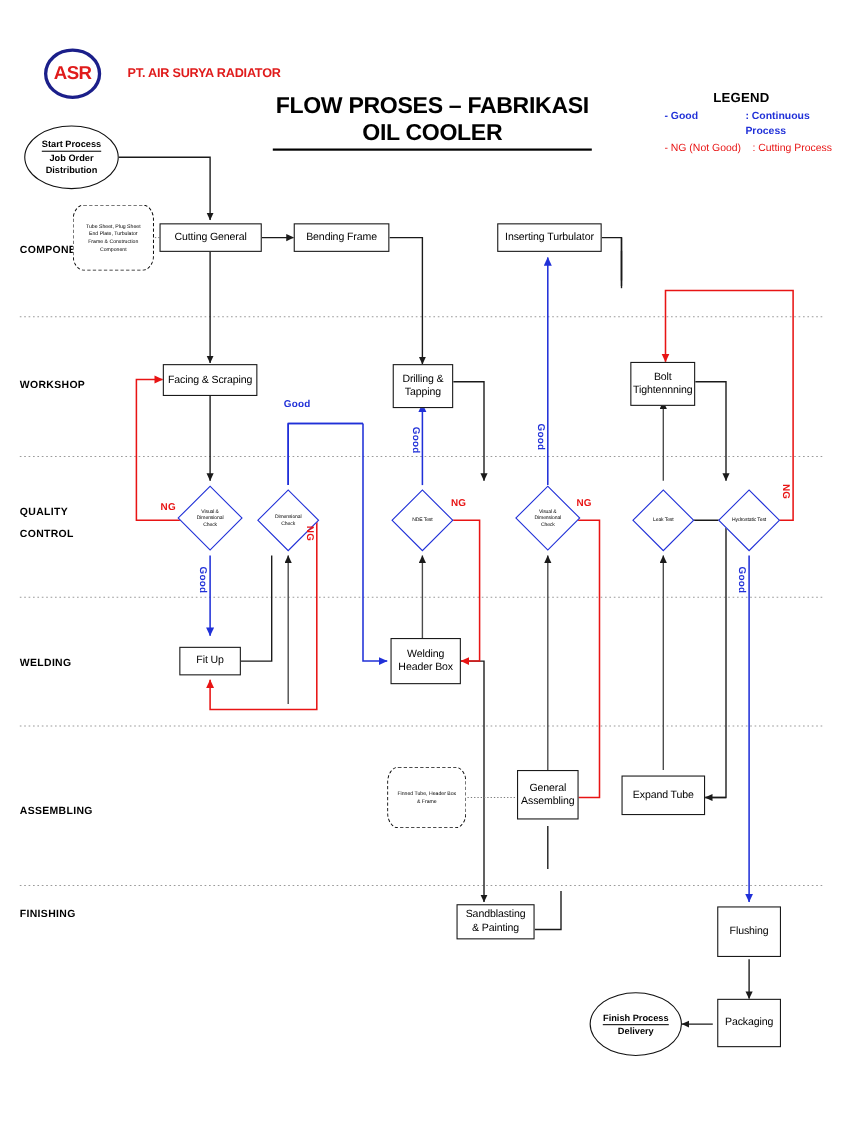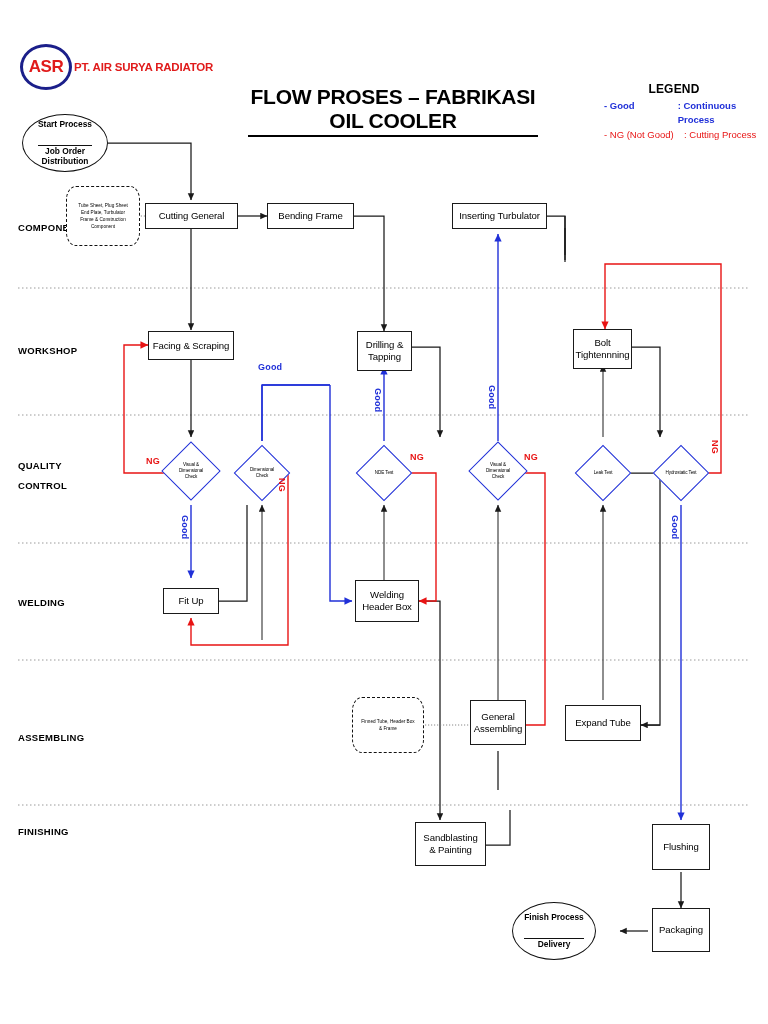--- a/index.html
+++ b/index.html
@@ -8,21 +8,21 @@
     width:768px;height:1024px;
     font-family:"Liberation Sans", sans-serif;
     color:#000;
     position:relative;
     overflow:hidden;
   }
   #stage{position:absolute;left:0;top:0;width:768px;height:1024px;}
   svg#wires{position:absolute;left:0;top:0;width:768px;height:1024px;pointer-events:none;}
 
   
-  .logo-wrap{position:absolute;left:20px;top:44px;display:flex;align-items:center;gap:2px;}
+  .logo-wrap{position:absolute;left:40px;top:44px;display:flex;align-items:center;gap:24px;}
   .logo-badge{
     width:46px;height:40px;border:3px solid #1b1f8a;border-radius:50%;
     display:flex;align-items:center;justify-content:center;background:#fff;
   }
   .logo-badge span{
     color:#e01b1b;font-weight:bold;font-size:17px;letter-spacing:-0.5px;
     font-family:"Liberation Sans", sans-serif;
   }
   .logo-text{color:#e01b1b;font-weight:bold;font-size:11.5px;letter-spacing:-0.2px;white-space:nowrap;}
 
@@ -52,21 +52,21 @@
     font-size:9.6px;line-height:1.22;padding:1px 2px;
     letter-spacing:-0.1px;
   }
   
   .term{
     position:absolute;box-sizing:border-box;
     border:1.5px solid #111;border-radius:50%;background:#fff;
     display:flex;flex-direction:column;align-items:center;justify-content:center;
     text-align:center;font-size:8.4px;line-height:1.3;font-weight:bold;
   }
-  .term .u{border-bottom:1px solid #111;padding-bottom:15px;text-align:center;}
+  .term .u{border-bottom:1px solid #111;padding-bottom:0px;text-align:center;}
 
   
   .dia{position:absolute;box-sizing:border-box;}
   .dia .sq{
     position:absolute;left:50%;top:50%;
     border:1.4px solid #2030d8;background:#fff;
     transform:translate(-50%,-50%) rotate(45deg);
   }
   .dia .lbl{
     position:absolute;left:0;top:0;width:100%;height:100%;
@@ -231,21 +231,21 @@
   <div class="band" style="top:596px">WELDING</div>
   <div class="band" style="top:731px">ASSEMBLING</div>
   <div class="band" style="top:825px">FINISHING</div>
 
   <div class="term" style="left:22px;top:114px;width:86px;height:58px;">
     <div class="u">Start Process</div>
     <div>Job Order</div>
     <div>Distribution</div>
   </div>
 
-  <div class="term" style="left:512px;top:902px;width:84px;height:58px;">
+  <div class="term" style="left:536px;top:902px;width:84px;height:58px;">
     <div class="u">Finish Process</div>
     <div>Delivery</div>
   </div>
 
   <div class="note" style="left:66px;top:186px;width:74px;height:60px;white-space:pre-line;">Tube Sheet, Plug Sheet
 End Plate, Turbulator
 Frame &amp; Construction
 Component</div>
   <div class="note" style="left:352px;top:697px;width:72px;height:56px;white-space:pre-line;">Finned Tube, Header Box
 &amp; Frame</div>
@@ -267,21 +267,21 @@
   <div class="node" style="left:163px;top:588px;width:56px;height:26px;">Fit Up</div>
 
   <div class="node" style="left:355px;top:580px;width:64px;height:42px;white-space:pre-line;">Welding
 Header Box</div>
 
   <div class="node" style="left:470px;top:700px;width:56px;height:45px;white-space:pre-line;">General
 Assembling</div>
 
   <div class="node" style="left:565px;top:705px;width:76px;height:36px;">Expand Tube</div>
 
-  <div class="node" style="left:415px;top:822px;width:71px;height:44px;white-space:pre-line;">Sandblasting
+  <div class="node" style="left:415px;top:822px;width:71px;height:32px;white-space:pre-line;">Sandblasting
 &amp; Painting</div>
 
   <div class="node" style="left:652px;top:824px;width:58px;height:46px;">Flushing</div>
 
   <div class="node" style="left:652px;top:908px;width:58px;height:44px;">Packaging</div>
 
   <div class="dia" style="left:165px;top:437px;width:52px;height:68px;">
     <div class="sq" style="width:40px;height:40px;"></div>
     <div class="lbl" style="white-space:pre-line;">Visual &amp;
 Dimensional

